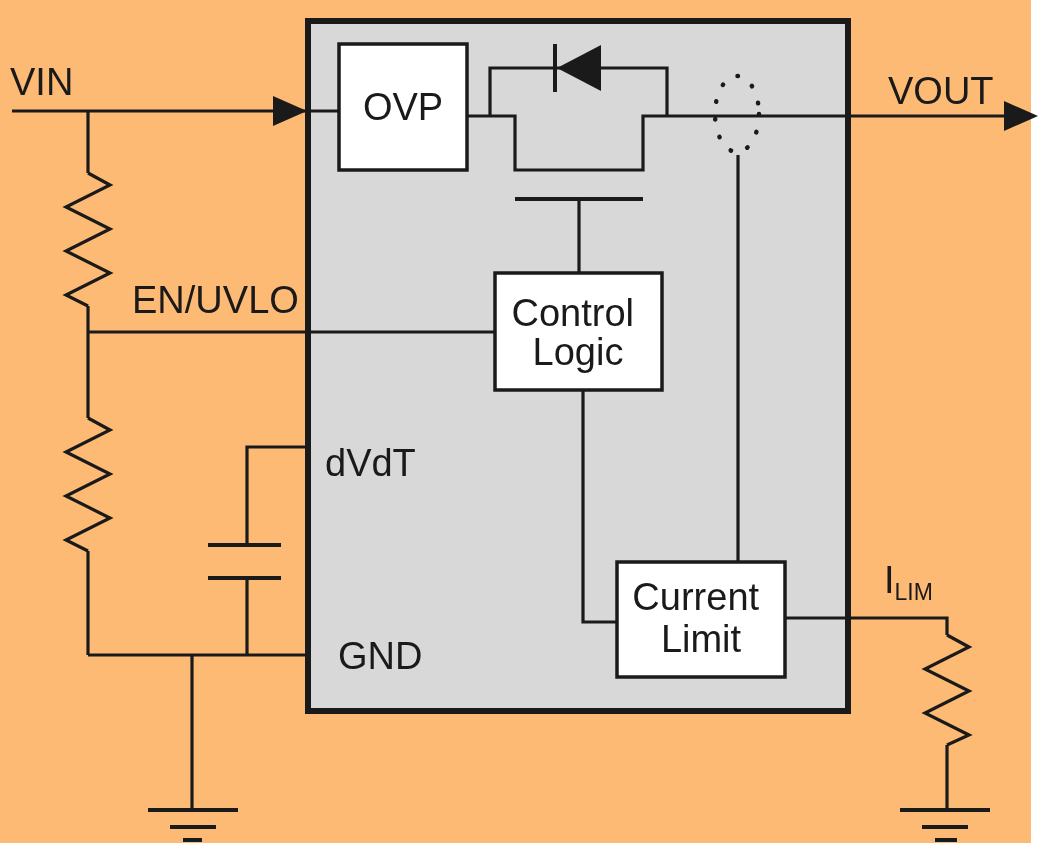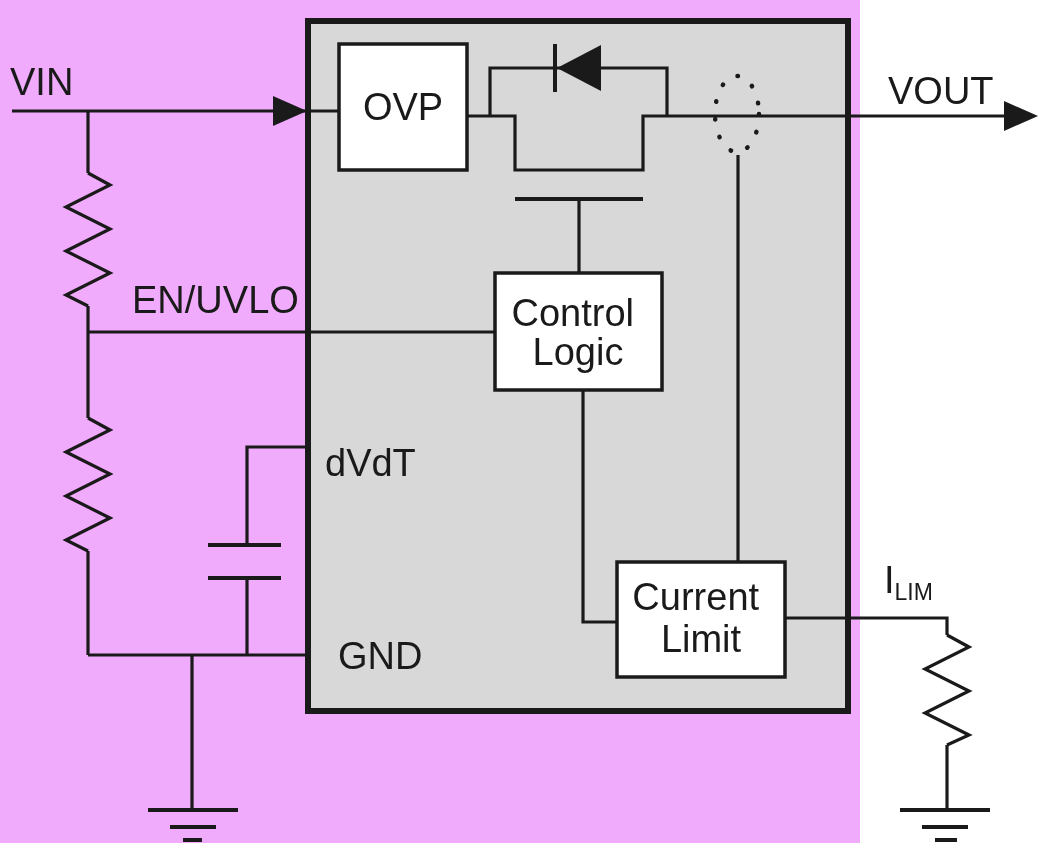--- a/index.html
+++ b/index.html
@@ -1,19 +1,19 @@
 <!DOCTYPE html>
 <html><head>
 <meta charset="utf-8">
 <style>
   html,body { margin:0; padding:0; background:#ffffff; }
   .stage {
     position:relative;
-    width:860px; height:843px;
-    background:#f0abfc;
+    width:1031px; height:843px;
+    background:#fdba74;
     font-family:"Liberation Sans", sans-serif;
     text-decoration:underline;
   }
   svg { position:absolute; inset:0; }
   .wire   { fill:none; stroke:#1a1a1a; stroke-width:3.2; stroke-linejoin:miter; }
   .thick  { fill:none; stroke:#1a1a1a; stroke-width:4; }
   .blockr { stroke:#1a1a1a; stroke-width:3.5; }
   .icbody { stroke:#1a1a1a; stroke-width:6; }
   .fillb  { fill:#1a1a1a; stroke:none; }
   .dotted { fill:none; stroke:#1a1a1a; stroke-width:4.5;

